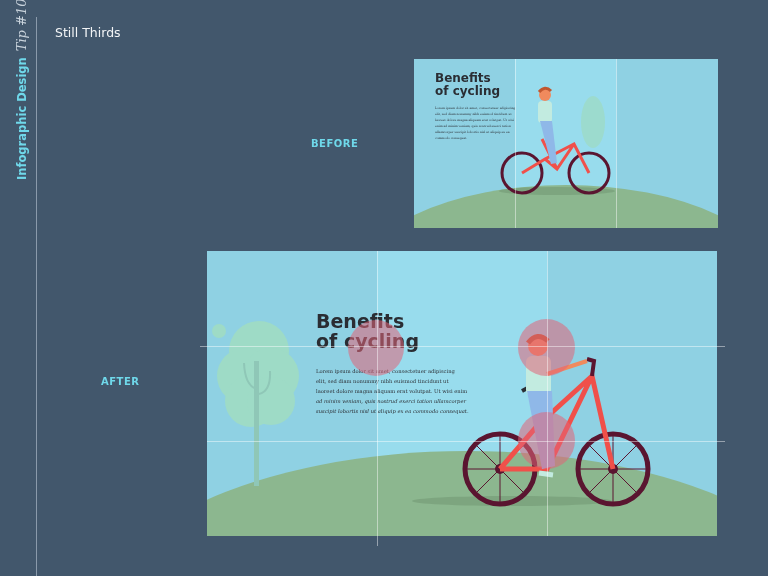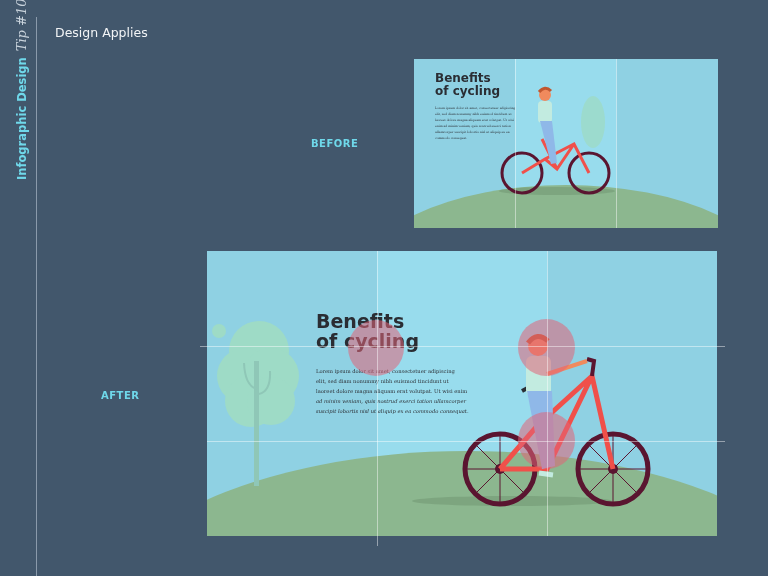--- a/index.html
+++ b/index.html
@@ -22,25 +22,25 @@
 </head>
 <body>
 
 <div class="sidebar-label">
   <span class="series">Infographic Design</span>
   <span class="tip">Tip #10</span>
 </div>
 <div class="vline"></div>
 
 <div class="headline">
-  <div>Design Applies</div>
+  <div>Still Thirds</div>
 </div>
 
 <div class="tag" style="left:311px;top:138px;">BEFORE</div>
-<div class="tag" style="left:101px;top:390px;">AFTER</div>
+<div class="tag" style="left:101px;top:376px;">AFTER</div>
 
 <div class="panel" style="left:414px;top:59px;width:304px;height:169px;">
   <div class="sky-mid" style="left:101px;width:101px;"></div>
   <div class="hill" style="left:-60px;top:126px;width:424px;height:100px;"></div>
   <div class="title" style="left:21px;top:13px;font-size:12px;">
     <div>Benefits</div>
     <div>of cycling</div>
   </div>
   <div class="body-text" style="left:21px;top:46px;width:84px;font-size:3px;line-height:6px;">Lorem ipsum dolor sit amet, consectetuer adipiscing elit, sed diam nonummy nibh euismod tincidunt ut laoreet dolore magna aliquam erat volutpat. Ut wisi enim ad minim veniam, quis nostrud exerci tation ullamcorper suscipit lobortis nisl ut aliquip ex ea commodo consequat.</div>
   <svg width="304" height="169">

